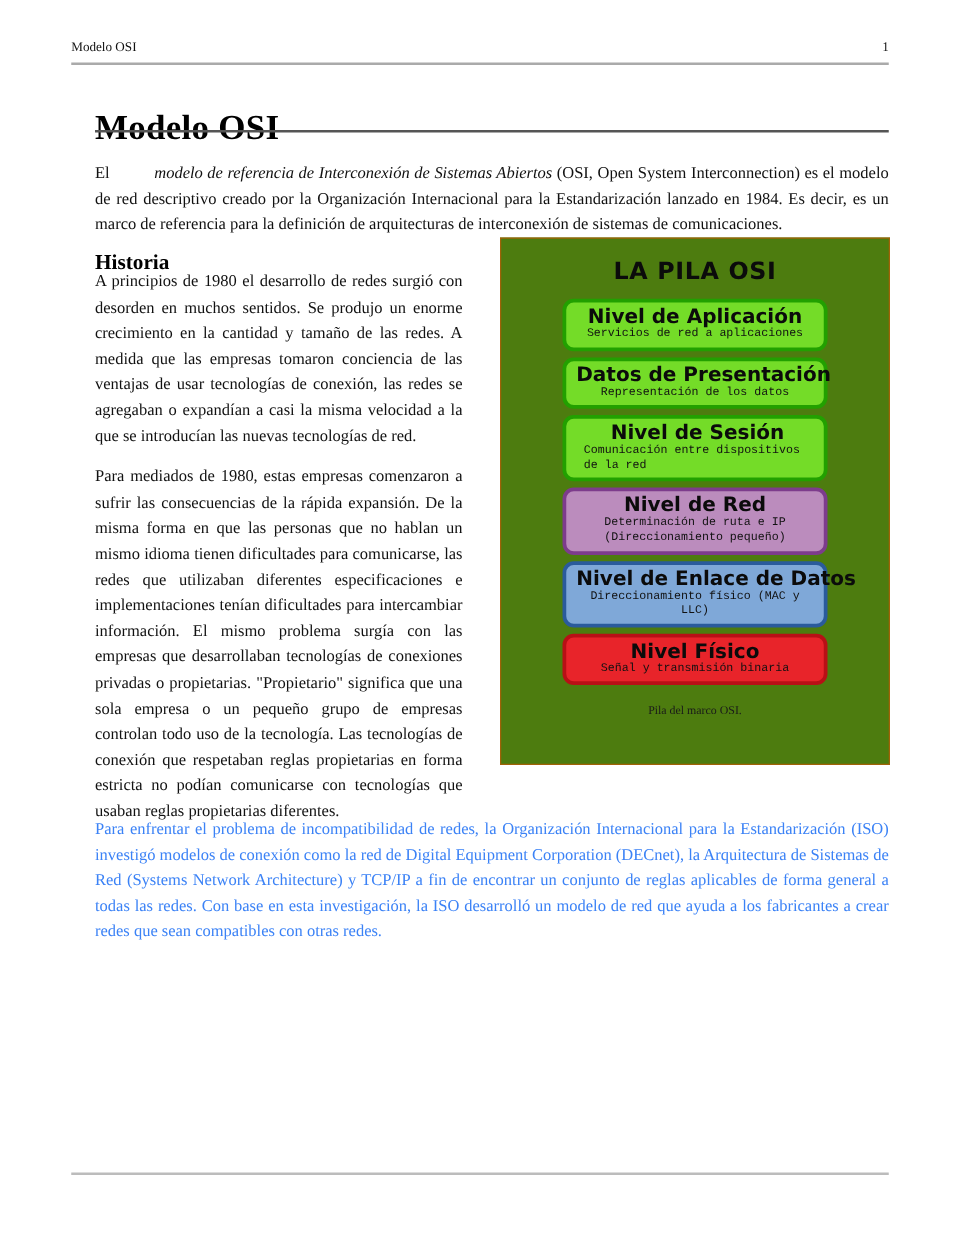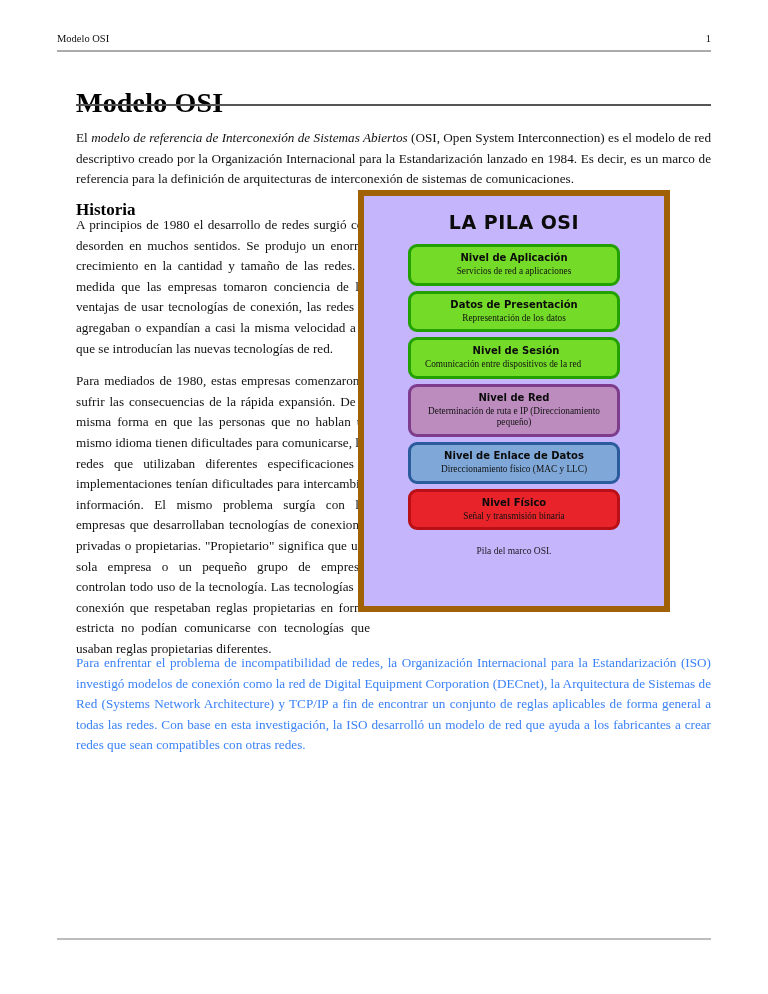--- a/index.html
+++ b/index.html
@@ -68,21 +68,21 @@
   .intro {
     position: absolute;
     left: 76px;
     top: 115px;
     width: 635px;
     font-size: 13.2px;
     line-height: 20.5px;
     text-align: justify;
     color: #111;
   }
-  .intro i { font-style: italic; }
+  .intro i { font-style: italic; margin-left: 32px; }
 
   
   .section-heading {
     position: absolute;
     left: 76px;
     top: 186px;
     font-family: "Liberation Serif", serif;
     font-weight: bold;
     font-size: 17px;
     color: #000;
@@ -98,26 +98,26 @@
     line-height: 20.6px;
     text-align: justify;
     color: #111;
   }
   .left-col p { margin: 0 0 12px 0; }
   .left-col p:last-child { margin-bottom: 12px; }
 
   
   .figure {
     position: absolute;
-    left: 358px;
+    left: 400px;
     top: 190px;
     width: 312px;
     height: 422px;
-    background: #c4b5fd;
-    border: 6px solid #a16207;
+    background: #4d7c0f;
+    border: 1px solid #a16207;
     box-sizing: border-box;
   }
   .figure-title {
     text-align: center;
     font-family: "DejaVu Sans", sans-serif;
     font-weight: bold;
     font-size: 19px;
     letter-spacing: 0.5px;
     color: #0b0b0b;
     margin-top: 15px;
@@ -135,28 +135,28 @@
     margin-bottom: 5px;
     padding: 4px 8px 5px 8px;
     min-height: 40px;
     display: flex;
     flex-direction: column;
     justify-content: center;
   }
   .layer-name {
     font-family: "DejaVu Sans", sans-serif;
     font-weight: bold;
-    font-size: 10px;
+    font-size: 16px;
     text-align: center;
     color: #0b0b0b;
     line-height: 14px;
     white-space: nowrap;
   }
   .layer-desc {
-    font-family: Liberation Serif, serif;
+    font-family: Liberation Mono, monospace;
     font-size: 9.3px;
     color: #111111;
     line-height: 11.6px;
     text-align: center;
     margin-top: 1px;
   }
   .layer-desc.left { text-align: left; padding-left: 2px; }
   .fig-caption {
     text-align: center;
     font-family: "Liberation Serif", serif;

